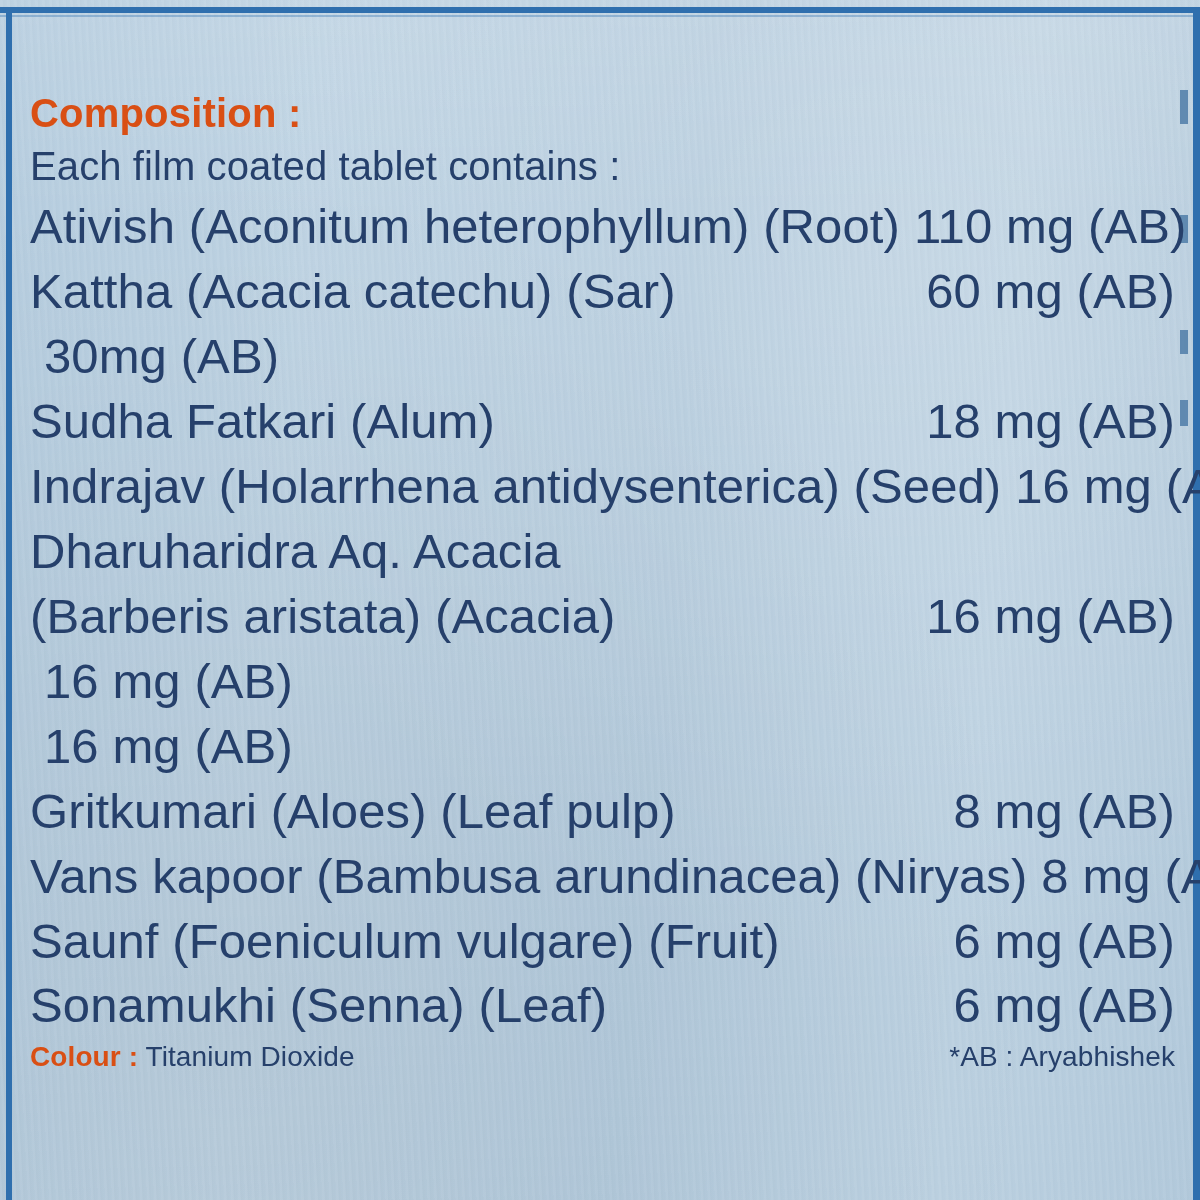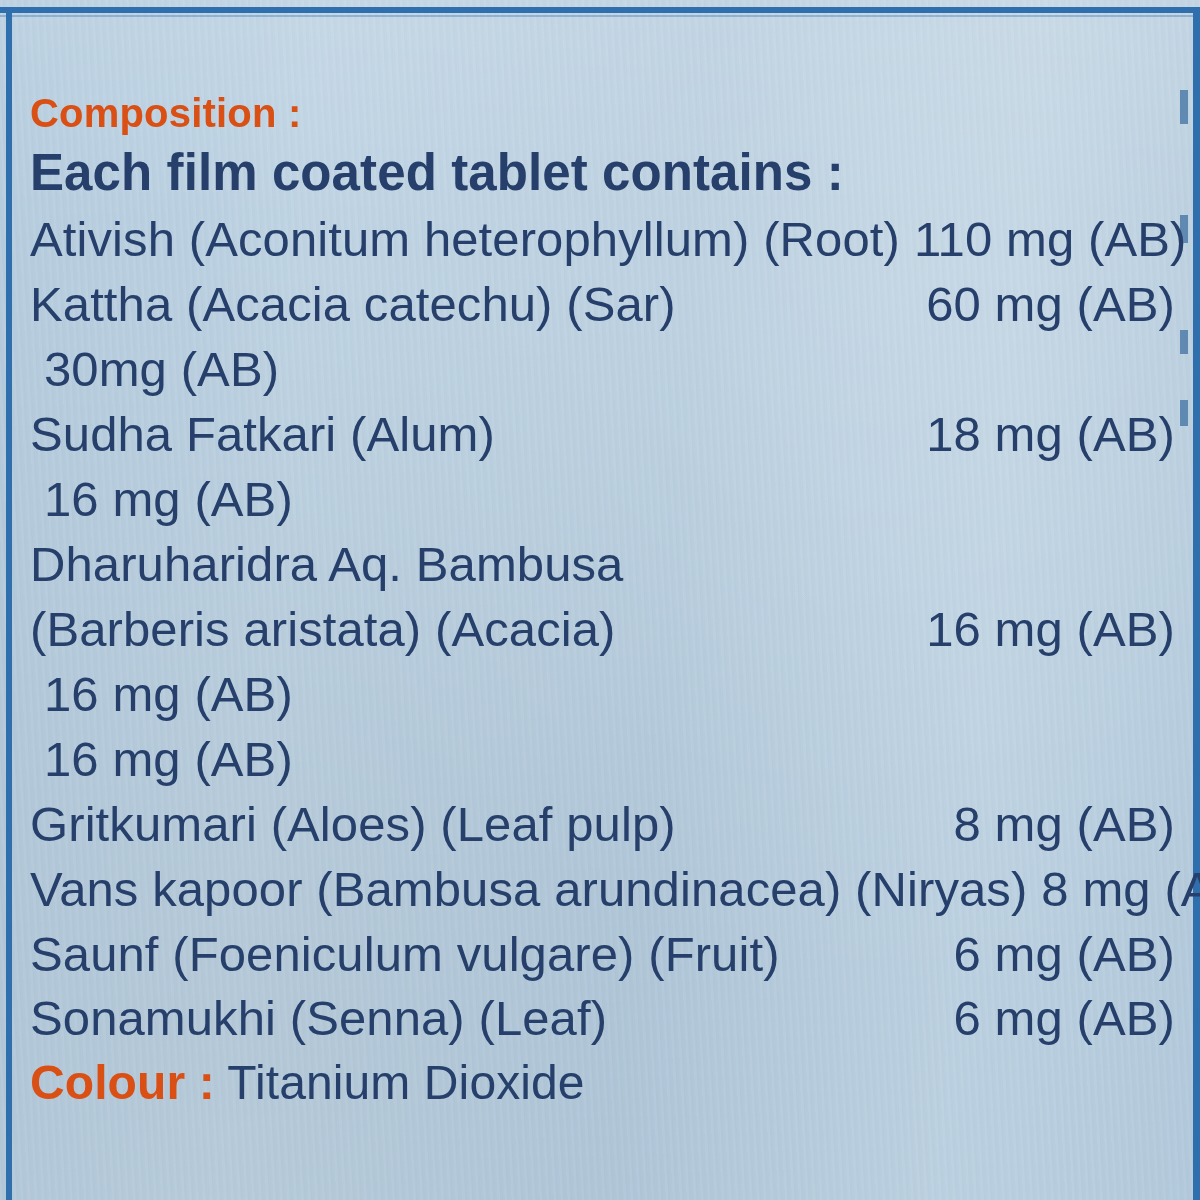--- a/index.html
+++ b/index.html
@@ -94,26 +94,25 @@
   .heading {
     font-size: 40px;
     font-weight: bold;
     color: #d94f14;
     letter-spacing: 0.2px;
     margin: 0 0 6px 0;
     line-height: 1.18;
   }
 
   .subline {
-    font-size: 51px;
+    font-size: 40px;
     color: #26406b;
     line-height: 1.18;
     margin: 0 0 4px 0;
     letter-spacing: 0.1px;
-    font-weight: bold;
   }
 
   .ingredients {
     margin-top: 2px;
   }
 
   .row {
     display: flex;
     align-items: baseline;
     justify-content: space-between;
@@ -130,21 +129,21 @@
   .row .qty {
     flex: 0 0 auto;
     padding-left: 14px;
     text-align: right;
   }
 
   .footer-row {
     display: flex;
     align-items: baseline;
     justify-content: space-between;
-    font-size: 48px;
+    font-size: 28px;
     line-height: 1.325;
     color: #26406b;
     letter-spacing: 0.1px;
     white-space: nowrap;
   }
   .colour-label {
     color: #d94f14;
     font-weight: bold;
   }
   .colour-value {
@@ -190,25 +189,26 @@
       <div class="row">
         <span class="qty">30mg (AB)</span>
       </div>
 
       <div class="row">
         <span class="name">Sudha Fatkari (Alum)</span>
         <span class="qty">18 mg (AB)</span>
       </div>
 
       <div class="row">
+        <span class="name">Indrajav (Holarrhena antidysenterica) (Seed)</span>
         <span class="qty">16 mg (AB)</span>
       </div>
 
       <div class="row cont-first">
-        <span class="name">Dharuharidra Aq. Bambusa</span>
+        <span class="name">Dharuharidra Aq. Acacia</span>
 
       </div>
 
       <div class="row">
         <span class="name">(Barberis aristata) (Acacia)</span>
         <span class="qty">16 mg (AB)</span>
       </div>
 
       <div class="row">
         <span class="qty">16 mg (AB)</span>
@@ -239,16 +239,17 @@
       </div>
 
 
     </div>
 
     <div class="footer-row">
       <span>
         <span class="colour-label">Colour :</span>
         <span class="colour-value"> Titanium Dioxide</span>
       </span>
+      <span class="ab-note">*AB : Aryabhishek</span>
     </div>
 
   </div>
 </div>
 
 </body></html>

